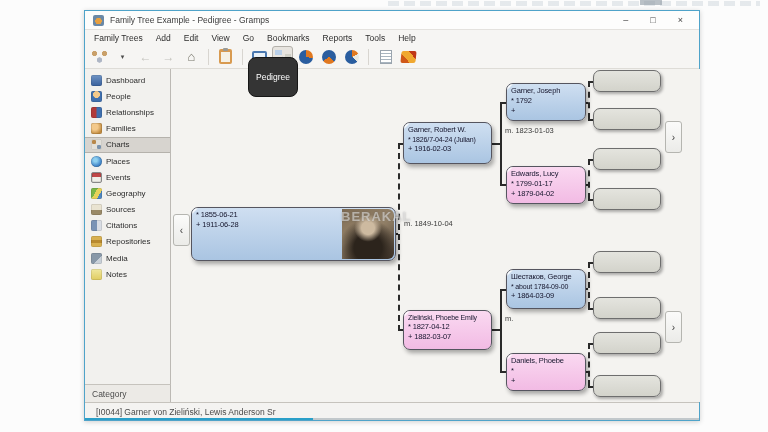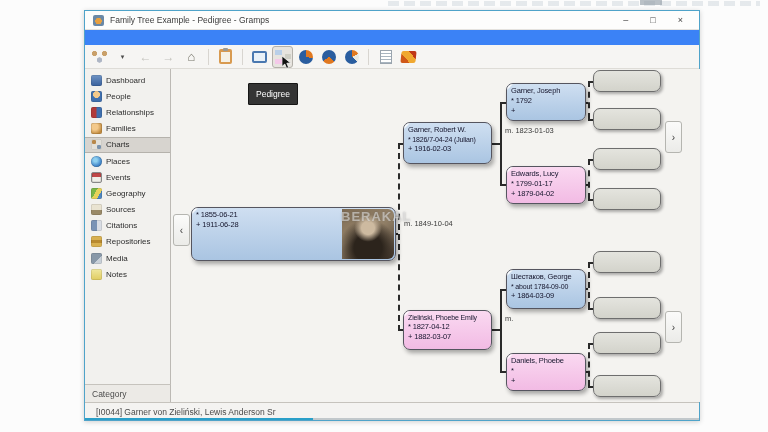--- a/index.html
+++ b/index.html
@@ -51,22 +51,22 @@
   .pie { width:14px; height:14px; border-radius:50%; }
   .pie1 { background:conic-gradient(#e07820 0 100deg,#2a5d9f 100deg 360deg); }
   .pie2 { background:conic-gradient(#2a5d9f 0 130deg,#e07820 130deg 235deg,#2a5d9f 235deg 360deg); }
   .pie3 { background:conic-gradient(#e07820 0 65deg,#e8e8e2 65deg 130deg,#2a5d9f 130deg 360deg); }
   .ic-list { width:12px; height:14px; border:1px solid #9aa4ae;
     background:repeating-linear-gradient(180deg,#fff 0 2px,#a9b5c0 2px 3px); }
   .ic-rep { width:15px; height:12px; border-radius:2px; transform:skewX(-6deg);
     background:linear-gradient(45deg,#d05818 35%,#f0a830 35% 70%,#c03818 70%); }
   .cursor-arrow { position:absolute; left:9px; top:9px; z-index:30; }
 
-  .tooltip { position:absolute; left:163px; top:72px; z-index:40; background:#343434;
-    border:1px solid #161616; border-radius:1px; color:#fff; font-size:8.5px; padding:5px 7px; }
+  .tooltip { position:absolute; left:163px; top:46px; z-index:40; background:#343434;
+    border:1px solid #161616; border-radius:8px; color:#fff; font-size:8.5px; padding:14px 7px; }
 
   
   .sidebar { position:absolute; left:0; top:58px; width:86px; height:315px; background:#f2f1ee;
     border-right:1px solid #bcb9b4; padding-top:3px; }
   .sitem { height:16.2px; display:flex; align-items:center; cursor:default; }
   .sitem.sel { background:#d7d4cf; border-top:1px solid #b5b2ac; border-bottom:1px solid #b5b2ac; }
   .sitem .lbl { font-size:8px; color:#2c2c2c; white-space:nowrap; }
   .ic { width:11px; height:11px; margin:0 4px 0 6px; border-radius:2px; flex:none;
     box-shadow:inset 0 0 0 .5px rgba(0,0,0,.18); }
   .ic-dashboard { background:linear-gradient(#6f94c4,#39609c); }
@@ -134,20 +134,31 @@
     <div class="titlebar">
       <span class="appico"></span>
       <span class="title">Family Tree Example - Pedigree - Gramps</span>
       <span class="winbtns">
         <span>–</span>
         <span>□</span>
         <span>×</span>
       </span>
     </div>
 
+    <div class="menubar">
+      <span>Family Trees</span>
+      <span>Add</span>
+      <span>Edit</span>
+      <span>View</span>
+      <span>Go</span>
+      <span>Bookmarks</span>
+      <span>Reports</span>
+      <span>Tools</span>
+      <span>Help</span>
+    </div>
 
     <div class="toolbar">
       <div class="tbtn">
           <span class="ic-tree"></span>
         </div>
       <div class="tbtn">
           <span class="g-caret">▾</span>
         </div>
       <div class="tbtn">
           <span class="g-nav">←</span>

